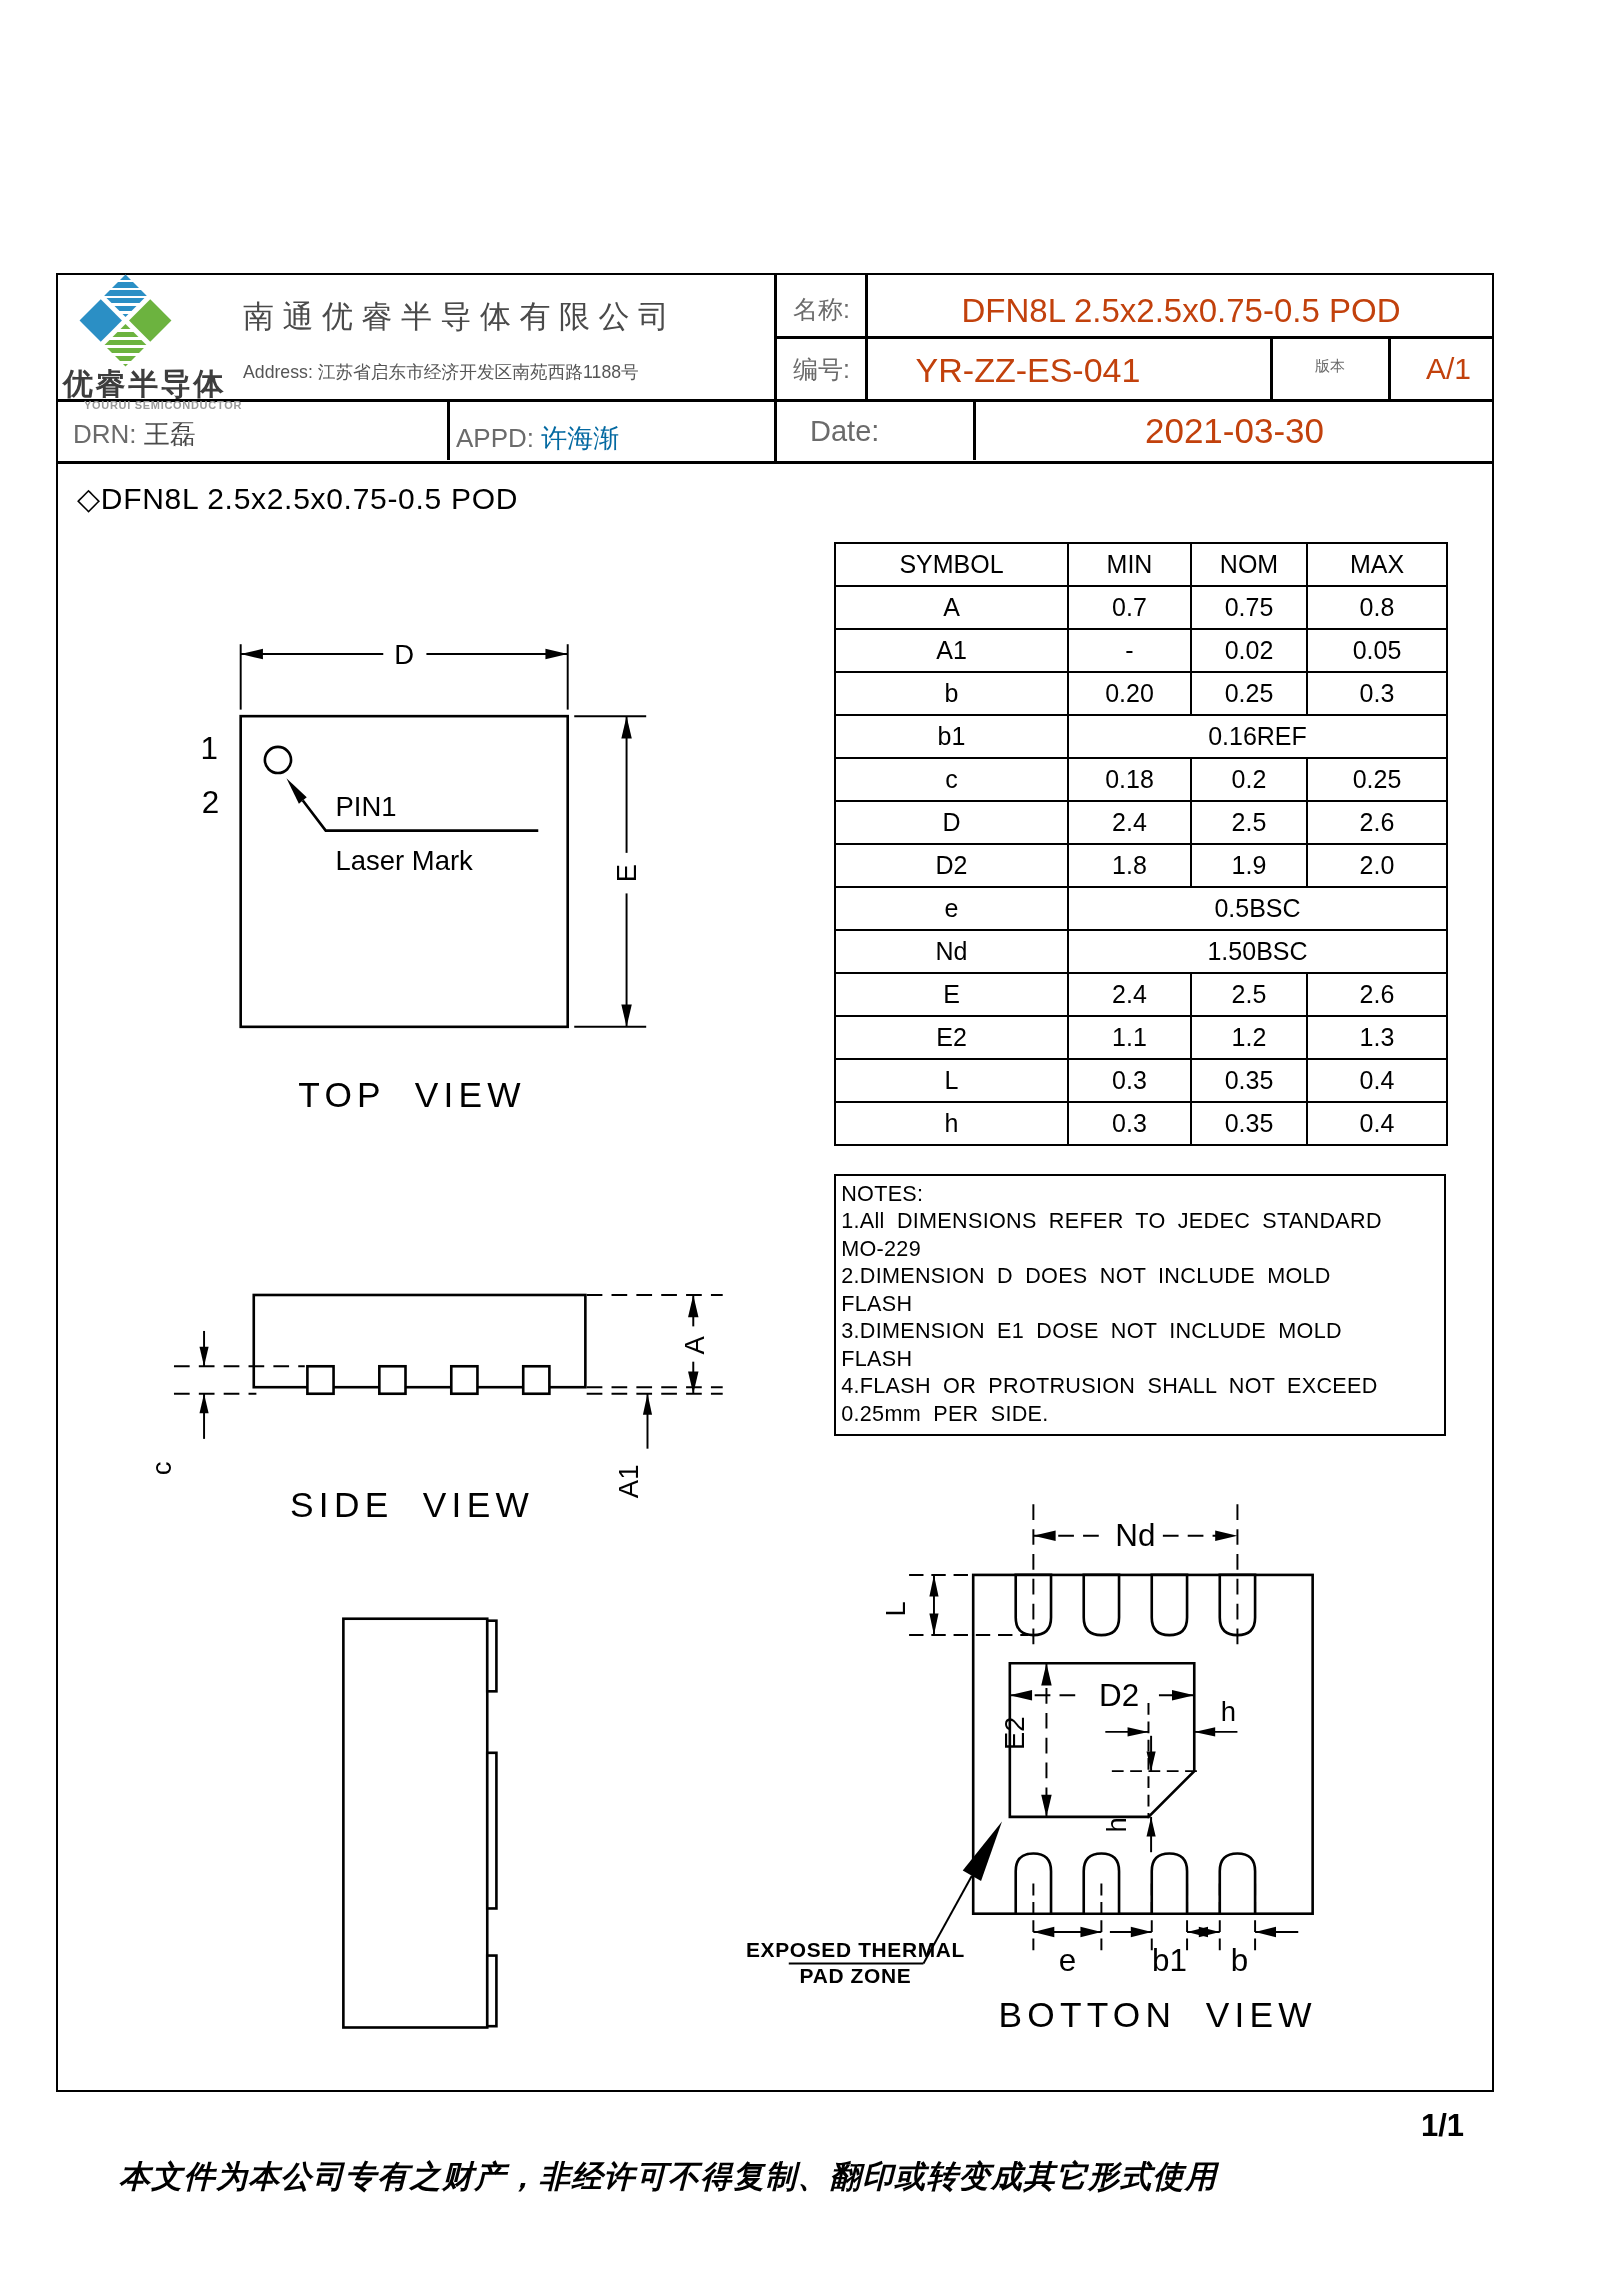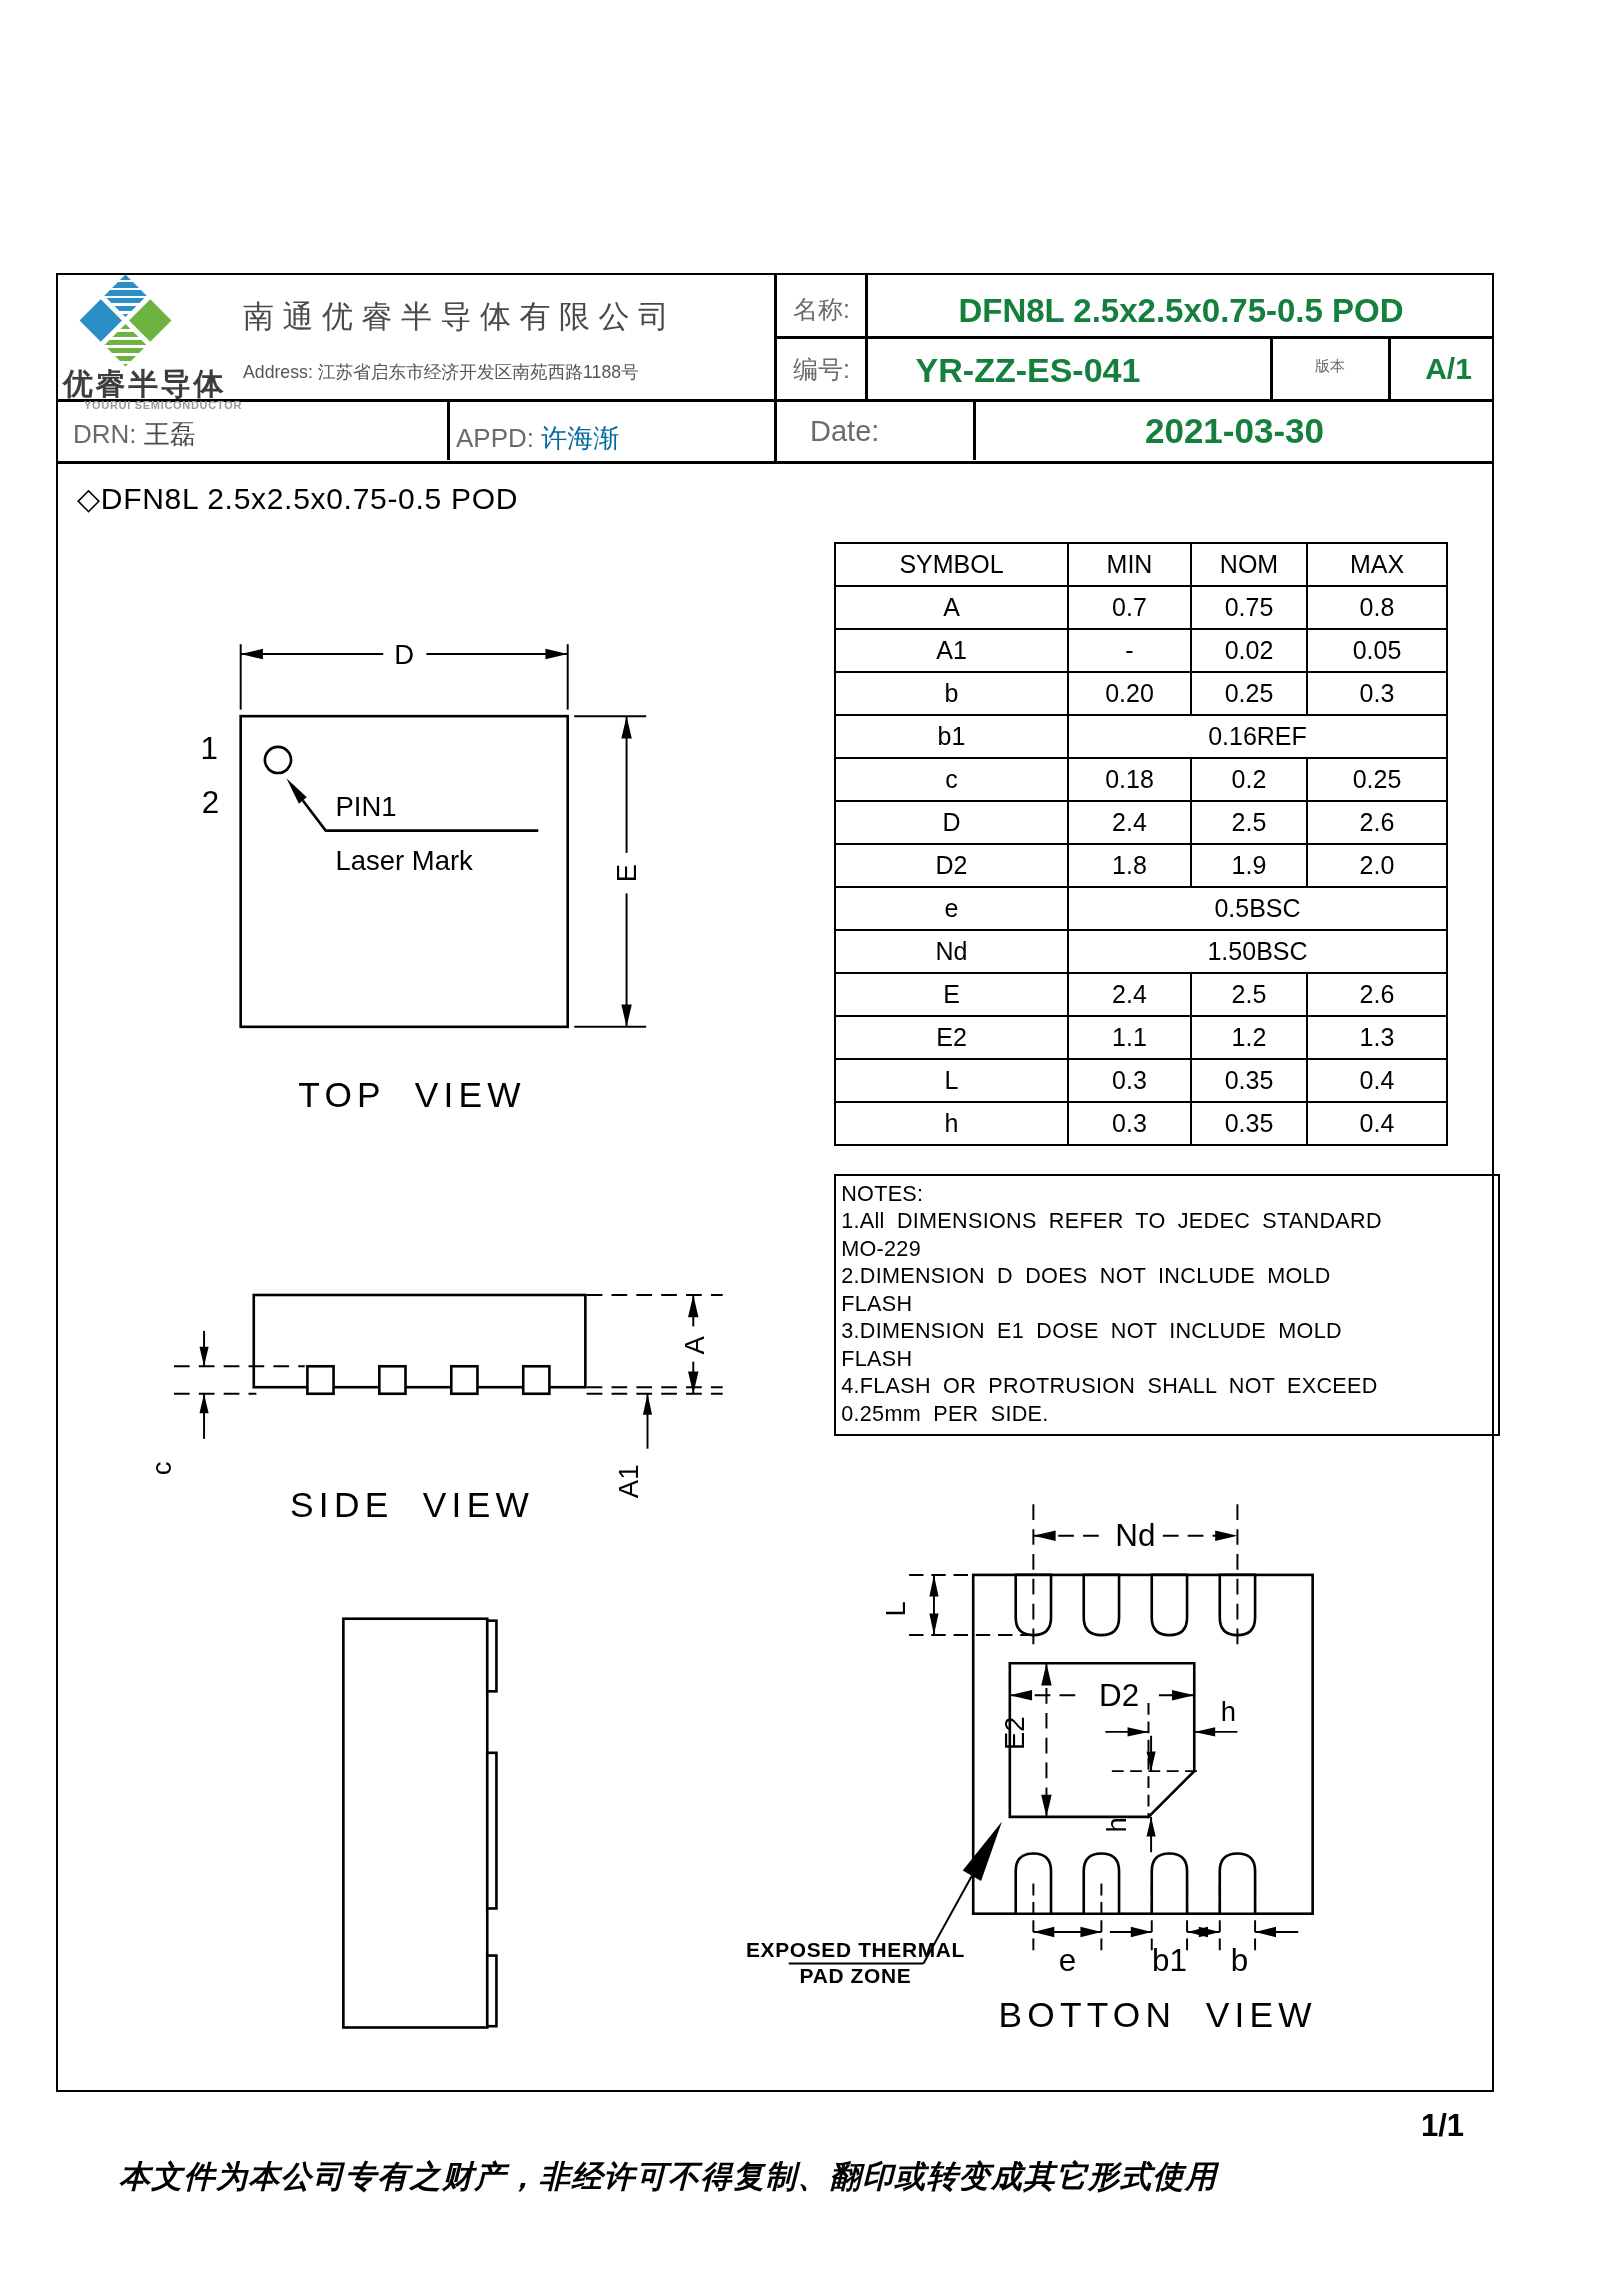--- a/index.html
+++ b/index.html
@@ -19,28 +19,28 @@
   .lg.q3{background:#2b8fc5;}
   .lg.q4{background:repeating-linear-gradient(135deg,#6cb33f 0 5.2px,#ffffff 5.2px 7.9px);}
   .brand{position:absolute;left:63px;top:364px;font-size:30px;font-weight:700;
          color:#3d3d3d;letter-spacing:2.6px;}
   .brand-sub{position:absolute;left:64px;top:399px;font-size:11px;color:#9a9a9a;
              letter-spacing:0.7px;font-weight:700;margin-left:20px;}
   .company{position:absolute;left:243px;top:296px;font-size:31px;color:#4a4a4a;
            letter-spacing:8.5px;}
   .address{position:absolute;left:243px;top:360px;font-size:17.7px;color:#555;}
   .hlabel{color:#6b6b6b;}
-  .hval{color:#15803d;font-weight:bold;}
+  .hval{color:#c2410c;}
   
   #dimtable{position:absolute;left:834px;top:542px;border-collapse:collapse;
             table-layout:fixed;width:612px;}
   #dimtable td{border:2.6px solid #000;text-align:center;vertical-align:middle;
                font-size:25px;height:41px;padding:0;color:#000;}
   
-  #notes{position:absolute;left:834px;top:1174px;width:666px;box-sizing:border-box;
+  #notes{position:absolute;left:834px;top:1174px;width:612px;box-sizing:border-box;
          border:2.6px solid #000;padding:3.9px 5.2px 6.5px 5.2px;}
   #notes div{font-size:21.6px;line-height:27.5px;letter-spacing:0.3px;word-spacing:5.9px;
              white-space:nowrap;}
   .title{position:absolute;left:77px;top:481px;font-size:30px;letter-spacing:0.7px;}
   .pagenum{position:absolute;left:1400px;top:2108px;width:85px;font-size:31px;
            font-weight:700;text-align:center;}
   .notice{position:absolute;left:119px;top:2156px;font-size:31px;font-weight:700;
           letter-spacing:1.3px;white-space:nowrap;font-style:italic;}
   svg text{font-family:"Liberation Sans",sans-serif;fill:#000;}
   .dimlbl{font-size:42px;}

